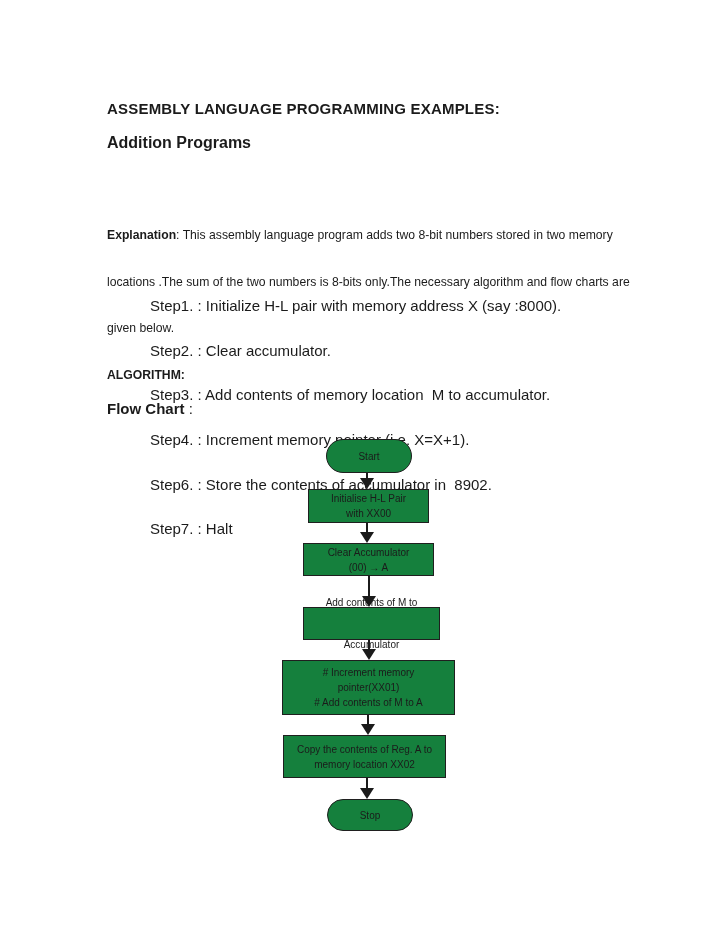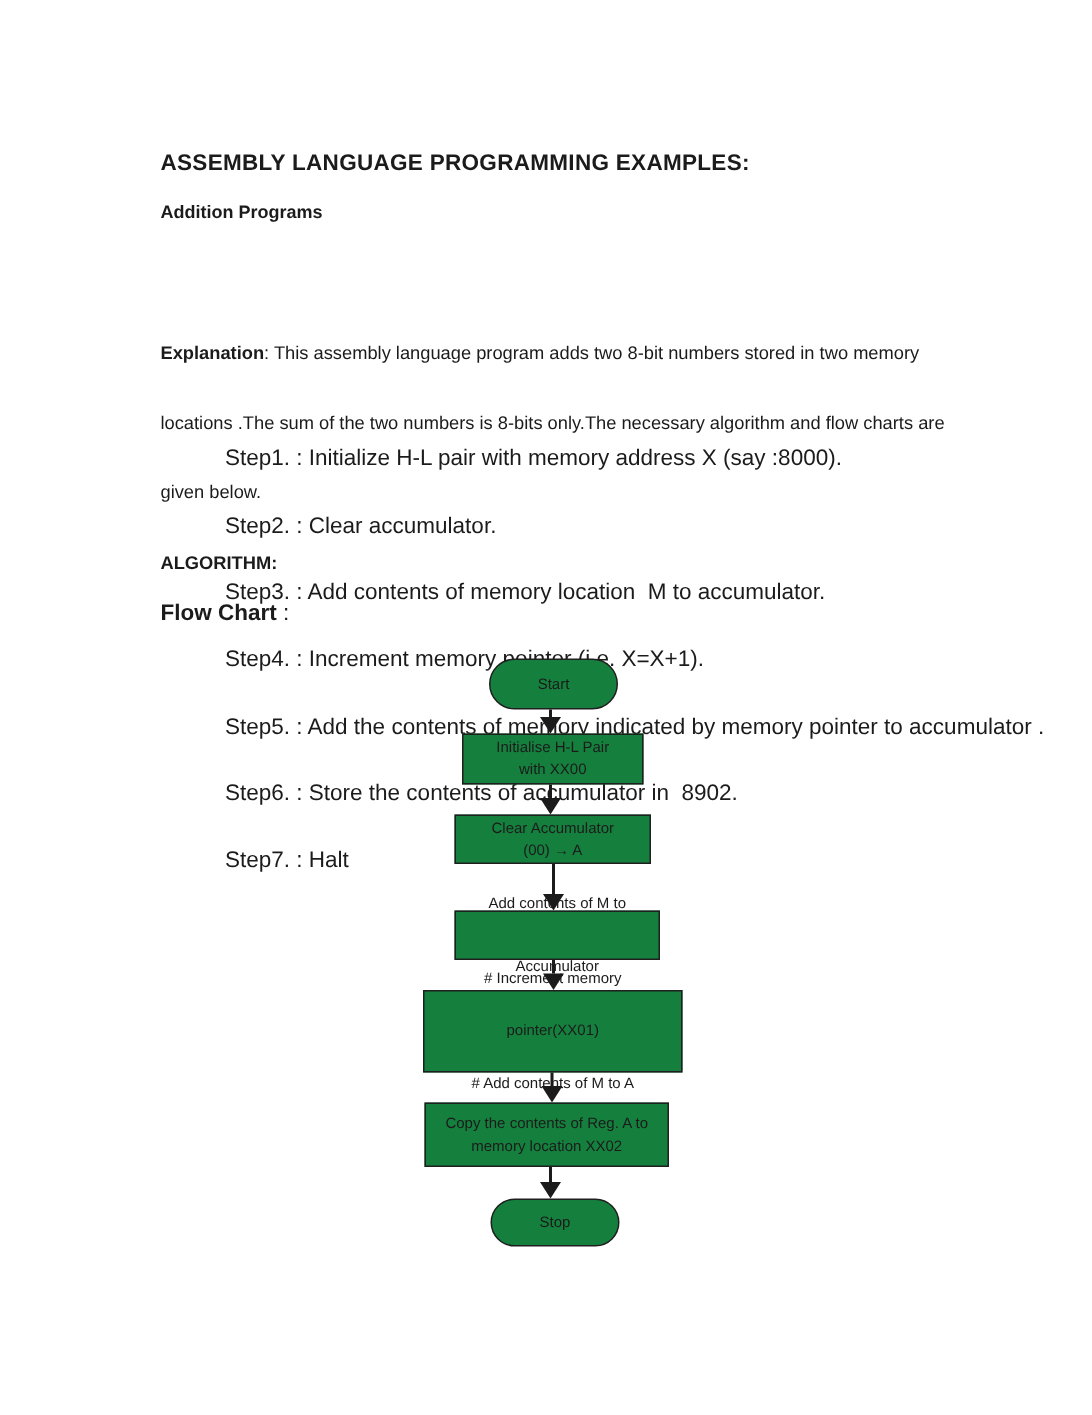--- a/index.html
+++ b/index.html
@@ -14,21 +14,21 @@
   }
   .abs { position: absolute; }
   .doc-title {
     left: 107px; top: 100px;
     font-size: 15px; font-weight: bold;
     letter-spacing: 0.2px;
     white-space: pre;
   }
   .doc-subtitle {
     left: 107px; top: 134px;
-    font-size: 12px; font-weight: bold;
+    font-size: 16px; font-weight: bold;
     white-space: pre;
     text-align: right;
   }
   .example-line {
     left: 107px; top: 165px;
     font-size: 12.2px;
     white-space: pre;
   }
   .example-line .ex-label {
     font-size: 15px; font-weight: bold;
@@ -100,21 +100,20 @@
     <div>locations .The sum of the two numbers is 8-bits only.The necessary algorithm and flow charts are</div>
     <div>given below.</div>
     <div class="algo">ALGORITHM:</div>
   </div>
 
   <div class="abs steps">
     <div>Step1. : Initialize H-L pair with memory address X (say :8000).</div>
     <div>Step2. : Clear accumulator.</div>
     <div>Step3. : Add contents of memory location  M to accumulator.</div>
     <div>Step4. : Increment memory pointer (i.e. X=X+1).</div>
-    <div>Step5. : Add the contents of memory indicated by memory pointer to accumulator .</div>
     <div>Step6. : Store the contents of accumulator in  8902.</div>
     <div>Step7. : Halt</div>
   </div>
 
   <div class="abs flow-heading"><span class="fh-bold">Flow Chart</span><span> :</span></div>
 
   <div>
 
     <div class="node terminator" style="left:326px; top:439px; width:86px; height:34px;">
       <span class="nline">Start</span>
@@ -148,21 +147,21 @@
     <div class="node" style="left:303px; top:607px; width:137px; height:33px;gap:27px;">
       <span class="nline">Add contents of M to</span>
       <span class="nline">Accumulator</span>
     </div>
 
     <div class="arrow" style="left:362px; top:640px;">
       <div class="stem" style="height:9px;"></div>
         <div class="head"></div>
     </div>
 
-    <div class="node" style="left:282px; top:660px; width:173px; height:55px;gap:20px;">
+    <div class="node" style="left:282px; top:660px; width:173px; height:55px;">
       <span class="nline"># Increment memory</span>
       <span class="nline">pointer(XX01)</span>
       <span class="nline"># Add contents of M to A</span>
     </div>
 
     <div class="arrow" style="left:361px; top:715px;">
       <div class="stem" style="height:9px;"></div>
         <div class="head"></div>
     </div>
 

